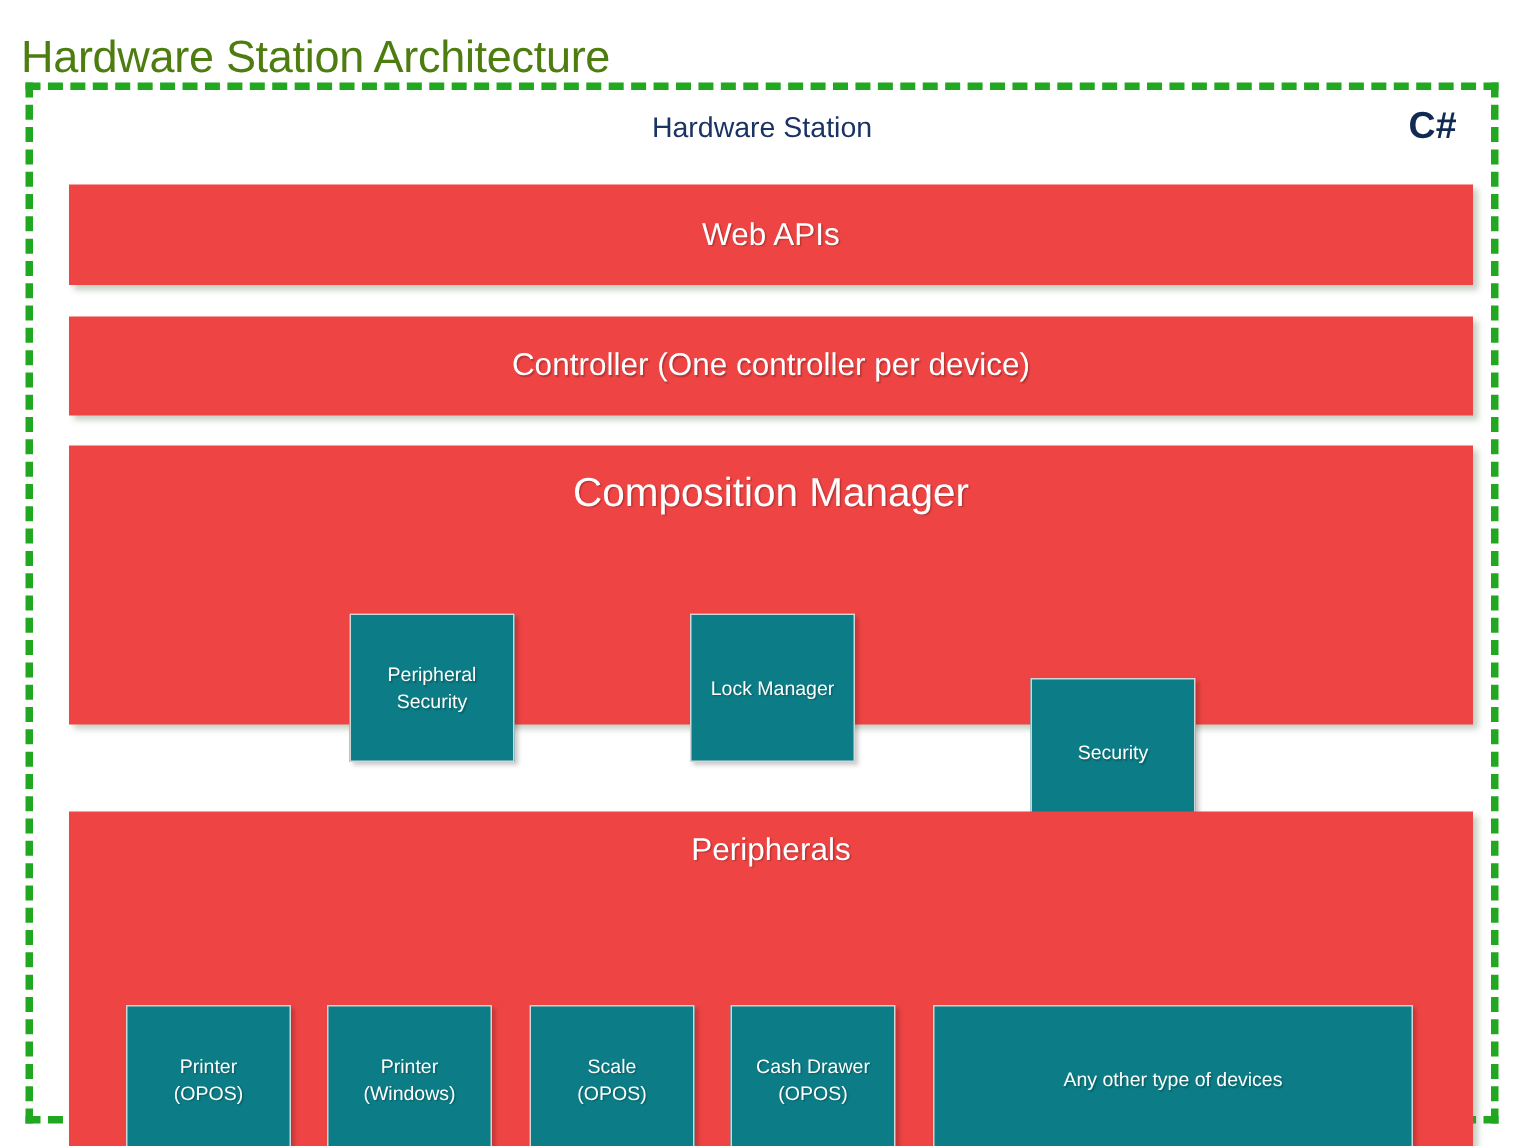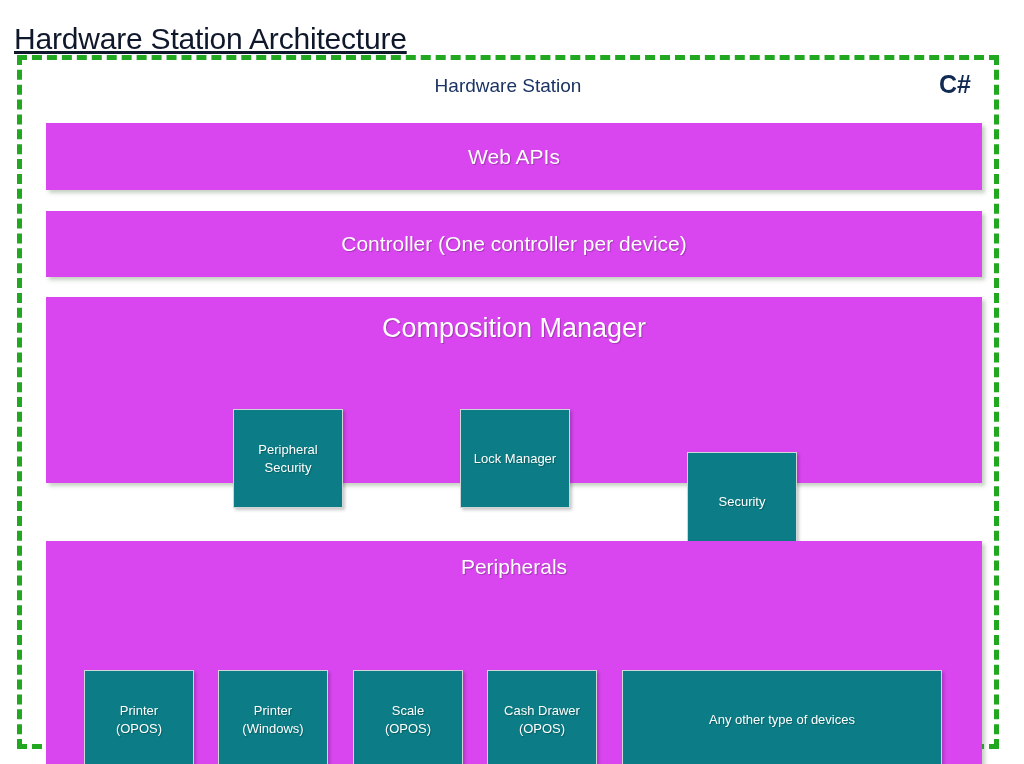--- a/index.html
+++ b/index.html
@@ -15,24 +15,23 @@
     overflow: hidden;
     position: relative;
   }
 
   #page-title {
     position: absolute;
     left: 14px;
     top: 2px;
     font-size: 30px;
     font-weight: normal;
-    color: #0f172a;
+    color: #4d7c0f;
     letter-spacing: -0.2px;
     white-space: nowrap;
-    text-decoration: underline;
   }
 
   
   #outer-container {
     position: absolute;
     left: 17px;
     top: 55px;
     width: 982px;
     height: 694px;
     box-sizing: border-box;
@@ -65,21 +64,21 @@
     font-size: 25px;
     font-weight: bold;
     color: #102a54;
   }
 
   
   .layer {
     position: absolute;
     left: 24px;
     width: 936px;
-    background: #d946ef;
+    background: #ef4444;
     box-shadow: 3px 3px 4px rgba(90,120,80,0.35);
     box-sizing: border-box;
   }
   .layer-title {
     width: 100%;
     text-align: center;
     color: #ffffff;
     font-size: 20px;
     text-shadow: 1px 1px 1px rgba(0,0,0,0.25);
   }

